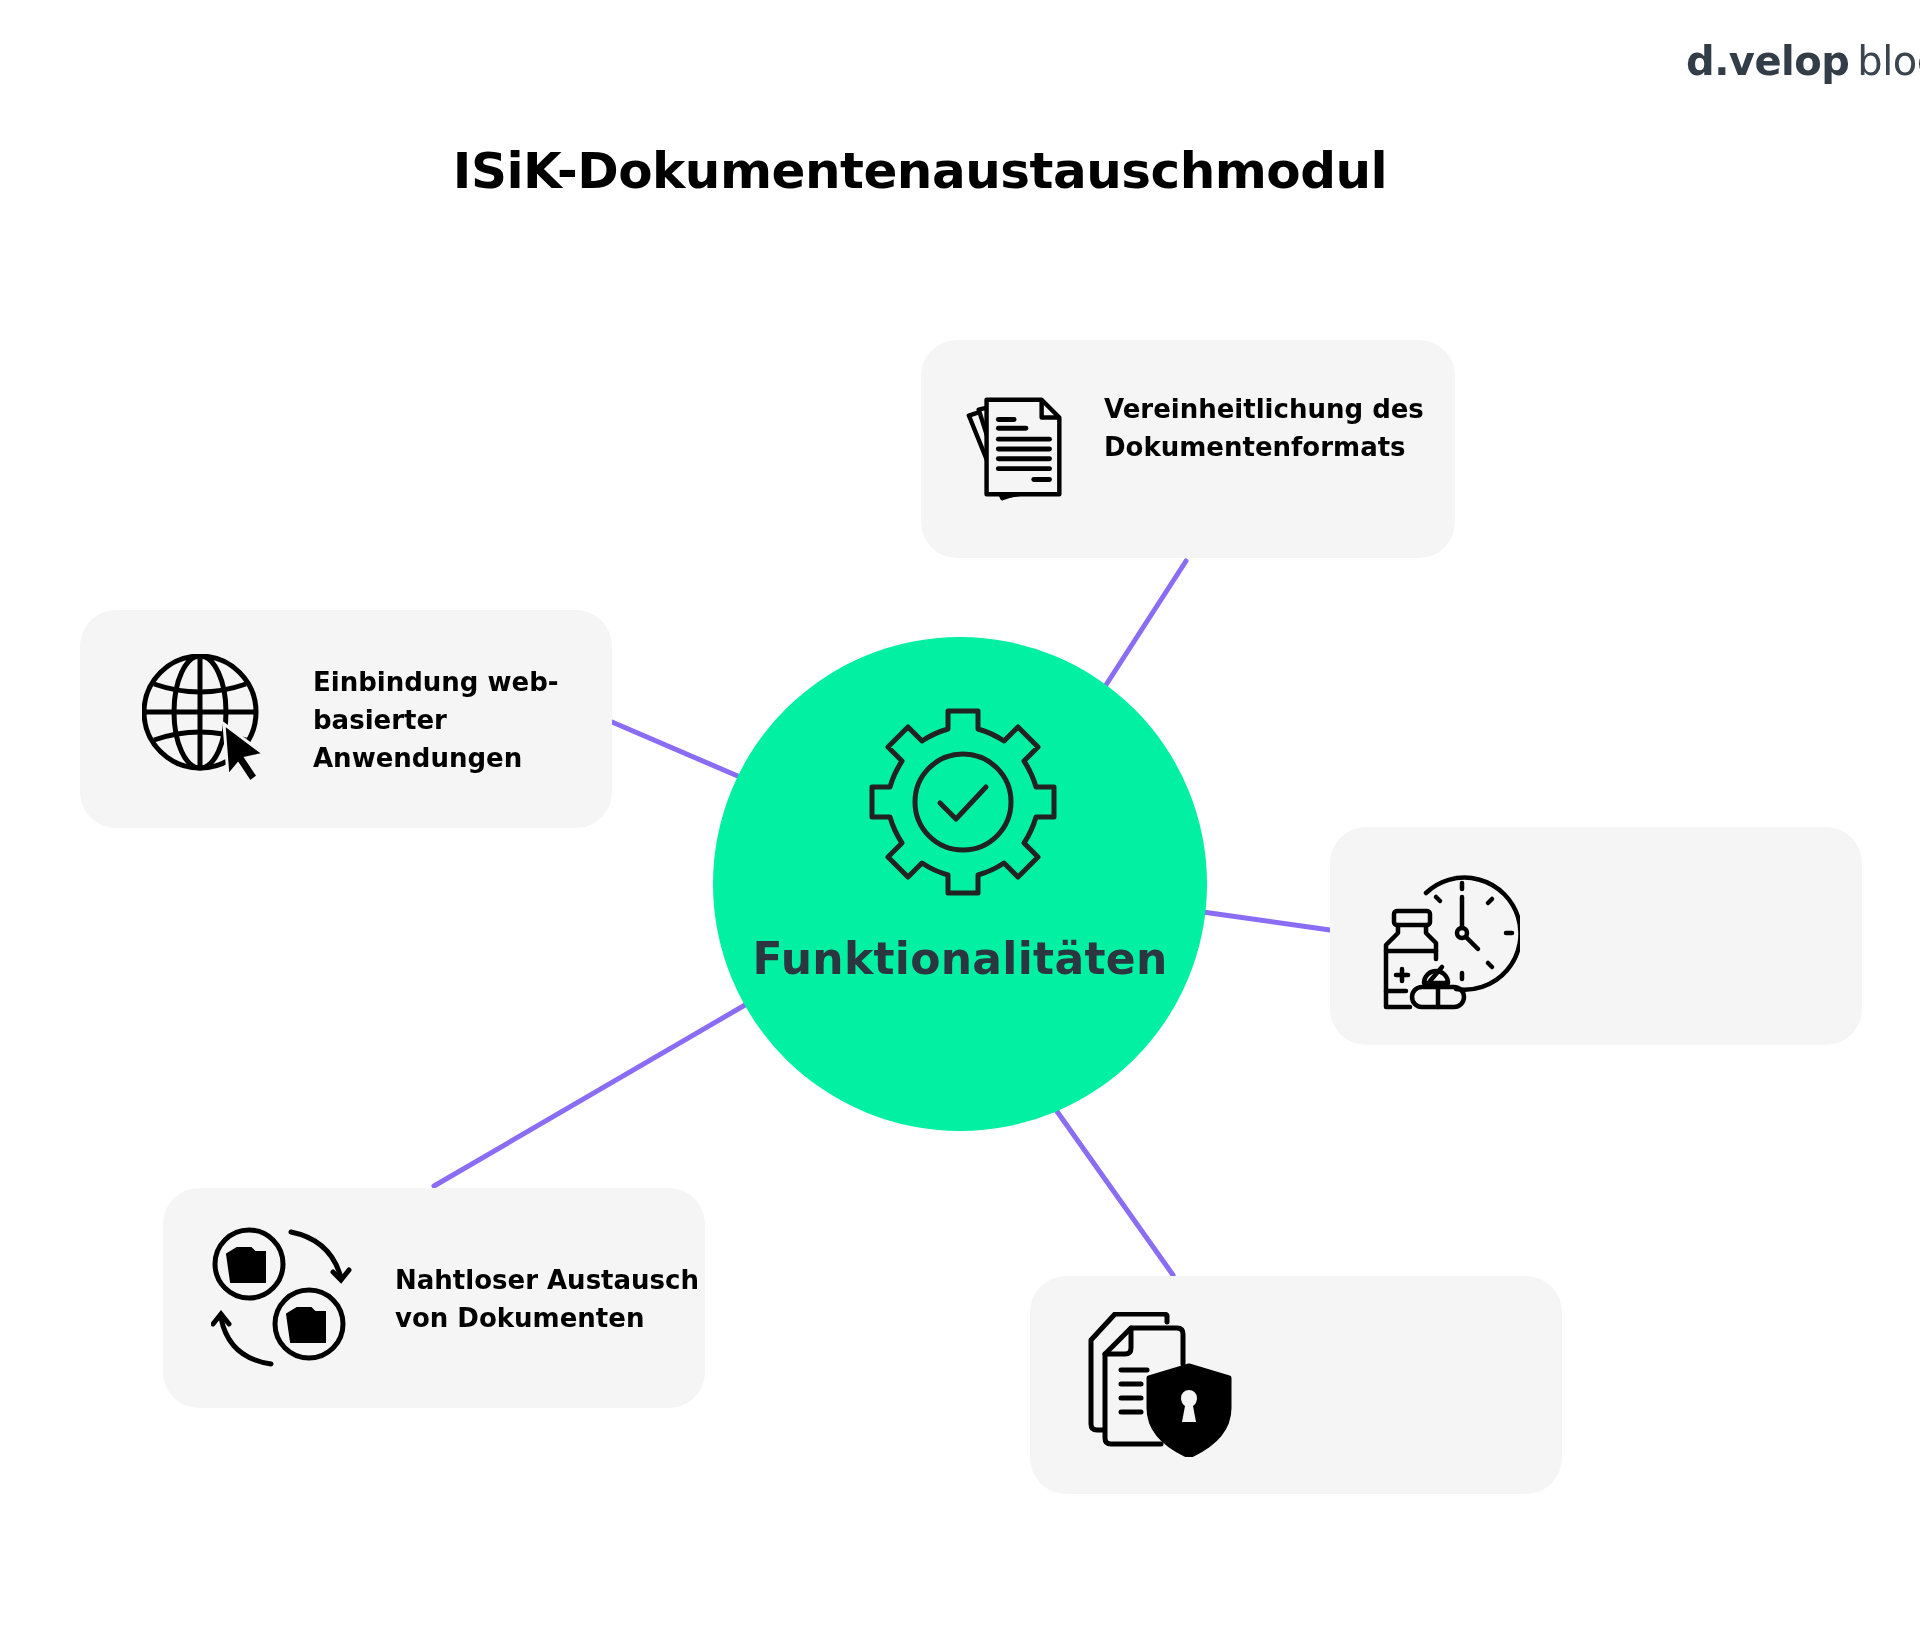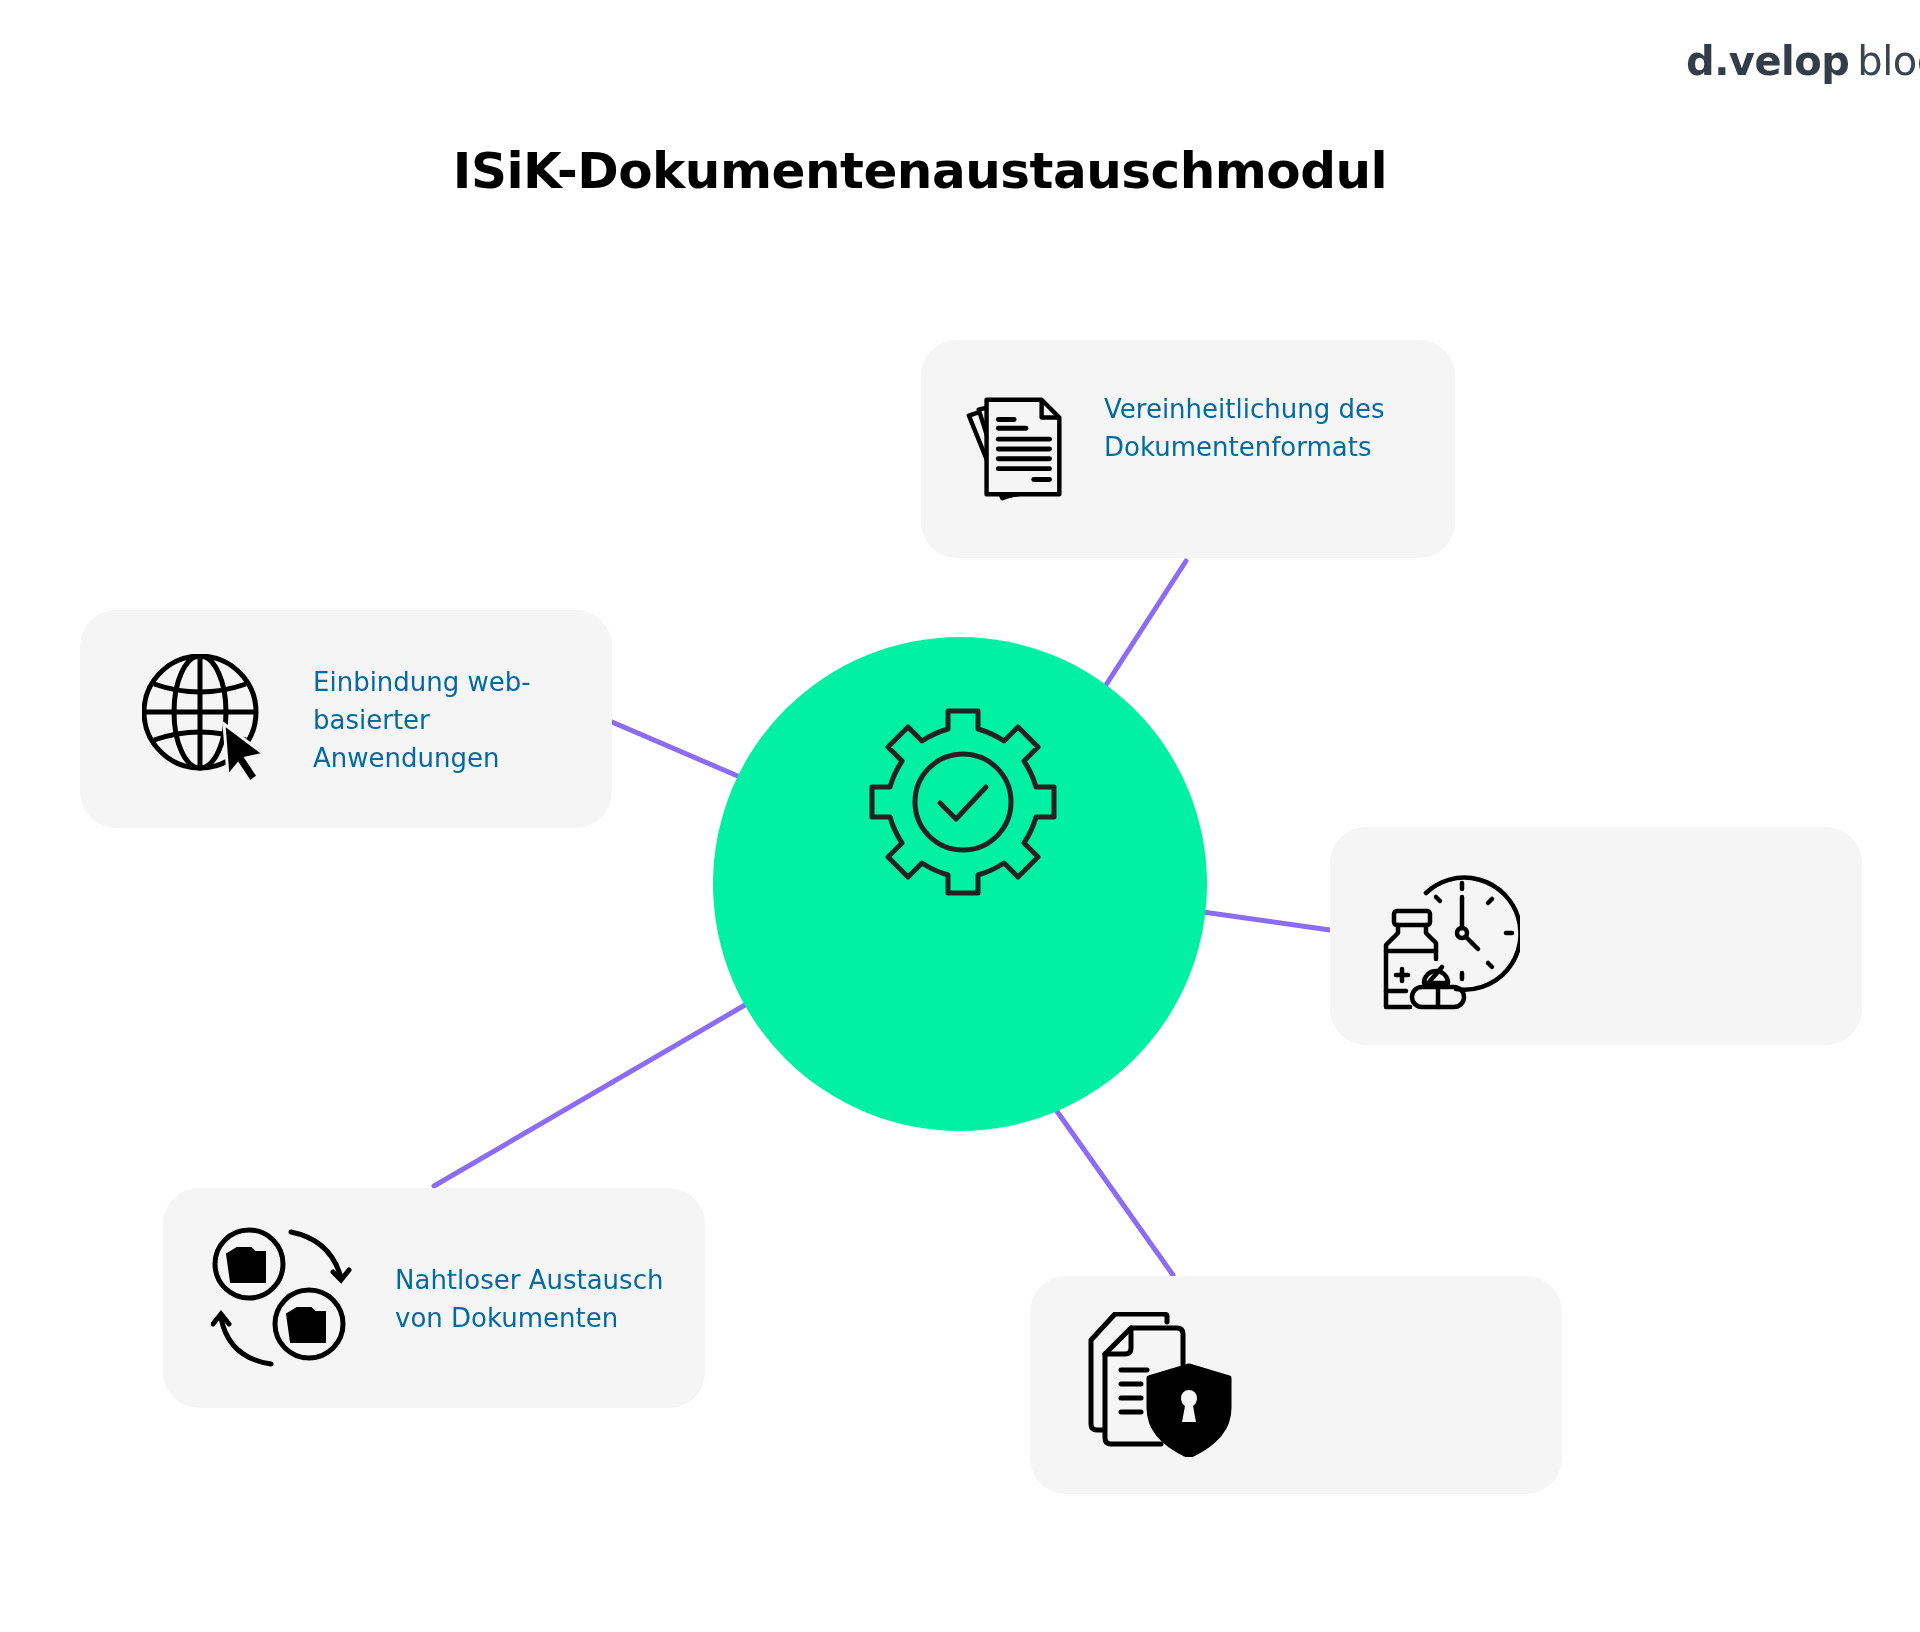--- a/index.html
+++ b/index.html
@@ -5,21 +5,21 @@
   html, body { margin:0; padding:0; background:#ffffff; }
   body { width:1920px; height:1632px; position:relative; overflow:hidden;
          font-family: "DejaVu Sans", "Liberation Sans", sans-serif; color:#2f3a44; }
   .logo { position:absolute; left:1686px; top:38px; font-size:40px; color:#323d47; letter-spacing:-0.5px; white-space:nowrap; }
   .logo .brand { font-weight:bold; }
   .logo .blog { font-weight:normal; margin-left:8px; color:#3a454f; }
   .title { position:absolute; left:0; width:1840px; top:142px; text-align:center; font-size:50px; font-weight:bold; color:#000000; letter-spacing:-0.5px; }
   svg.lines { position:absolute; left:0; top:0; width:1920px; height:1632px; }
   .card { position:absolute; background:#f5f5f5; border-radius:36px; box-sizing:border-box; display:flex; align-items:flex-start; }
   .card .icon { position:absolute; }
-  .card .text { position:absolute; font-size:26px; line-height:38px; color:#0369a1; white-space:pre-line; font-weight:400; }
+  .card .text { position:absolute; font-size:26px; line-height:38px; color:#000000; white-space:pre-line; font-weight:700; }
   .hub { position:absolute; left:713px; top:637px; width:494px; height:494px; border-radius:50%; background:#02f0a1; }
   .hub .hub-label { position:absolute; left:0; width:494px; top:296px; text-align:center; font-size:44px; font-weight:bold; color:#2b3640; letter-spacing:0.3px; }
   .hub .gear { position:absolute; left:155px; top:70px; width:190px; height:190px; }
 </style>
 </head>
 <body>
 
 <div class="logo">
   <span class="brand">d.velop</span><span class="blog">blog</span>
 </div>
@@ -137,13 +137,14 @@
 </div>
 
 <div class="hub">
   <span class="gear">
     <svg viewBox="0 0 190 190" width="190" height="190" fill="none" stroke="#222" stroke-width="5" stroke-linejoin="round" stroke-linecap="round">
       <path d="M80 4 L110 4 L110 22 Q124 26 136 34 L150 20 L170 40 L156 54 Q164 66 168 80 L186 80 L186 110 L168 110 Q164 124 156 136 L170 150 L150 170 L136 156 Q124 164 110 168 L110 186 L80 186 L80 168 Q66 164 54 156 L40 170 L20 150 L34 136 Q26 124 22 110 L4 110 L4 80 L22 80 Q26 66 34 54 L20 40 L40 20 L54 34 Q66 26 80 22 Z"></path>
       <circle cx="95" cy="95" r="48"></circle>
       <path d="M72 96 L88 112 L118 80"></path>
     </svg>
   </span>
+  <div class="hub-label">Funktionalitäten</div>
 </div>
 
 </body></html>

